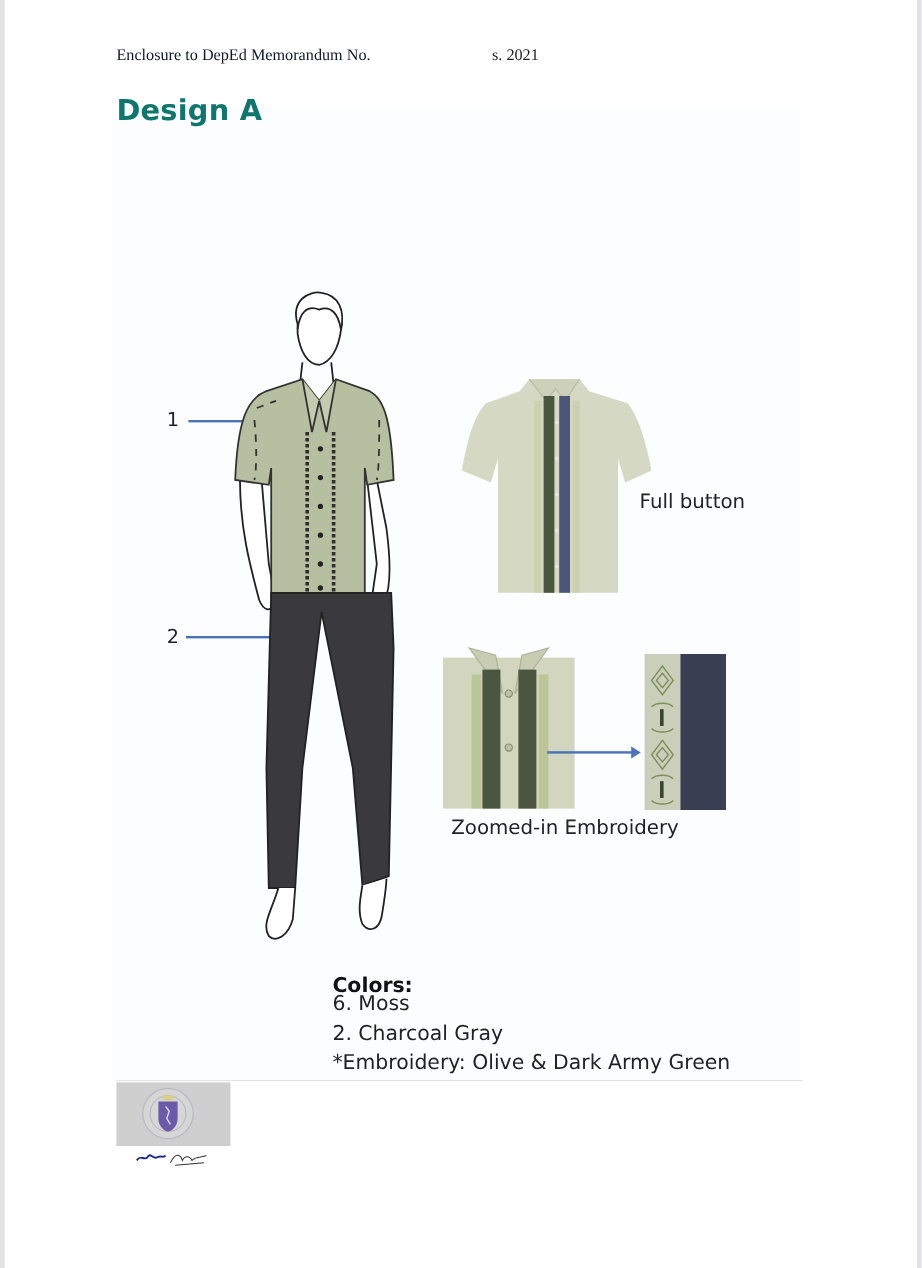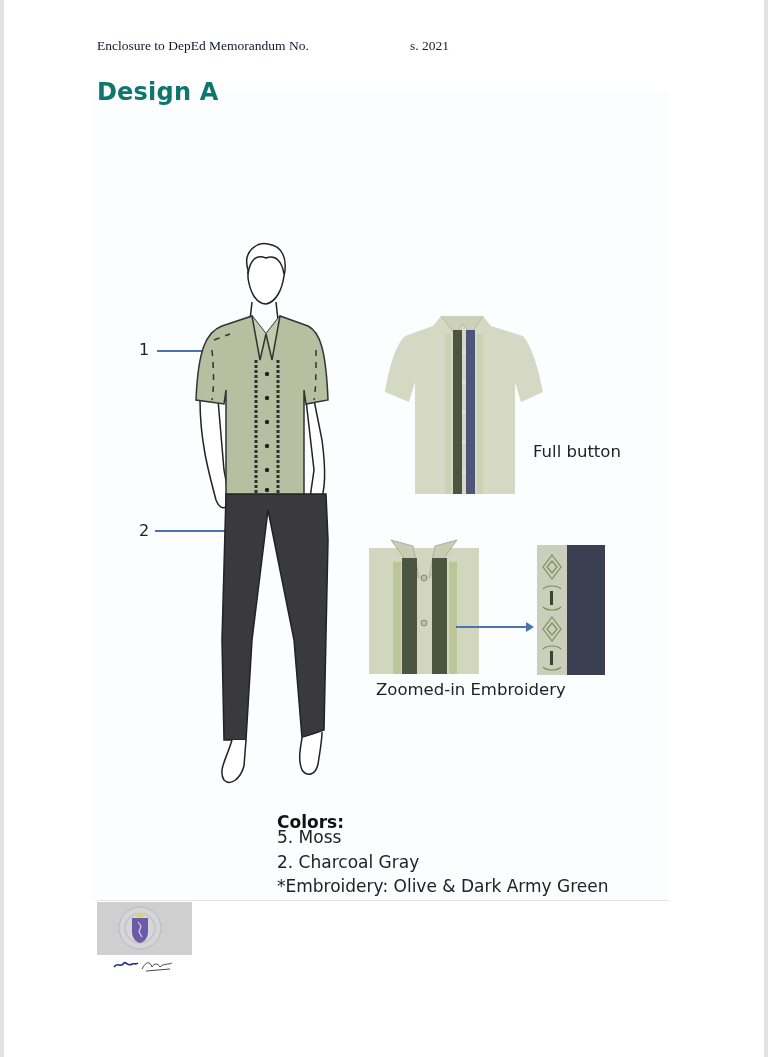--- a/index.html
+++ b/index.html
@@ -128,21 +128,21 @@
   <rect x="62" y="22" width="6" height="160" fill="#c7cdaa" opacity="0.7"></rect>
   <rect x="94" y="22" width="6" height="160" fill="#c7cdaa" opacity="0.7"></rect>
   <g fill="#e6e8da">
       <circle cx="81" cy="40" r="1.6"></circle>
       <circle cx="81" cy="70" r="1.6"></circle>
       <circle cx="81" cy="100" r="1.6"></circle>
       <circle cx="81" cy="130" r="1.6"></circle>
       <circle cx="81" cy="160" r="1.6"></circle>
     </g>
 </svg>
-<div class="photo-label" style="left:533px; top:442px;">Full button</div>
+<div class="photo-label" style="left:533px; top:408px;">Full button</div>
 
 <svg class="photo" style="left:369px; top:538px;" width="110" height="136" viewBox="0 0 110 136">
   <rect x="0" y="10" width="110" height="126" fill="#d2d6bf"></rect>
   <path d="M22 2 L44 8 L50 40 L38 24 Z" fill="#c8ccb2" stroke="#aeb29a"></path>
   <path d="M88 2 L66 8 L60 40 L72 24 Z" fill="#c8ccb2" stroke="#aeb29a"></path>
   <rect x="33" y="20" width="15" height="116" fill="#4b5640"></rect>
   <rect x="63" y="20" width="15" height="116" fill="#4b5640"></rect>
   <rect x="24" y="24" width="8" height="112" fill="#b7c08e" opacity="0.8"></rect>
   <rect x="80" y="24" width="8" height="112" fill="#b7c08e" opacity="0.8"></rect>
   <circle cx="55" cy="40" r="3" fill="#bfbfa8" stroke="#8a8a74"></circle>
@@ -161,21 +161,21 @@
     <path d="M6 44 C10 40 20 40 24 44 M6 62 C10 66 20 66 24 62"></path>
     <path d="M6 104 C10 100 20 100 24 104 M6 122 C10 126 20 126 24 122"></path>
   </g>
   <rect x="13" y="46" width="3" height="14" fill="#3b4430"></rect>
   <rect x="13" y="106" width="3" height="14" fill="#3b4430"></rect>
 </svg>
 <div class="photo-label" style="left:376px; top:680px;">Zoomed-in Embroidery</div>
 
 <div class="colors-title">Colors:</div>
 <div class="colors-list">
-  <div>5. Moss</div>
+  <div>6. Moss</div>
   <div>2. Charcoal Gray</div>
   <div>*Embroidery: Olive &amp; Dark Army Green</div>
 </div>
 <div class="rule"></div>
 
 <div class="seal-box">
   <svg width="95" height="53" viewBox="0 0 95 53">
     <circle cx="43" cy="26" r="21" fill="#d6d6d6" stroke="#b8b8c4" stroke-width="1"></circle>
     <circle cx="43" cy="26" r="15" fill="none" stroke="#b0b0bc" stroke-width="0.8"></circle>
     <path d="M35 16 L51 16 L51 30 C51 36 47 40 43 41 C39 40 35 36 35 30 Z" fill="#6a5aa8"></path>

